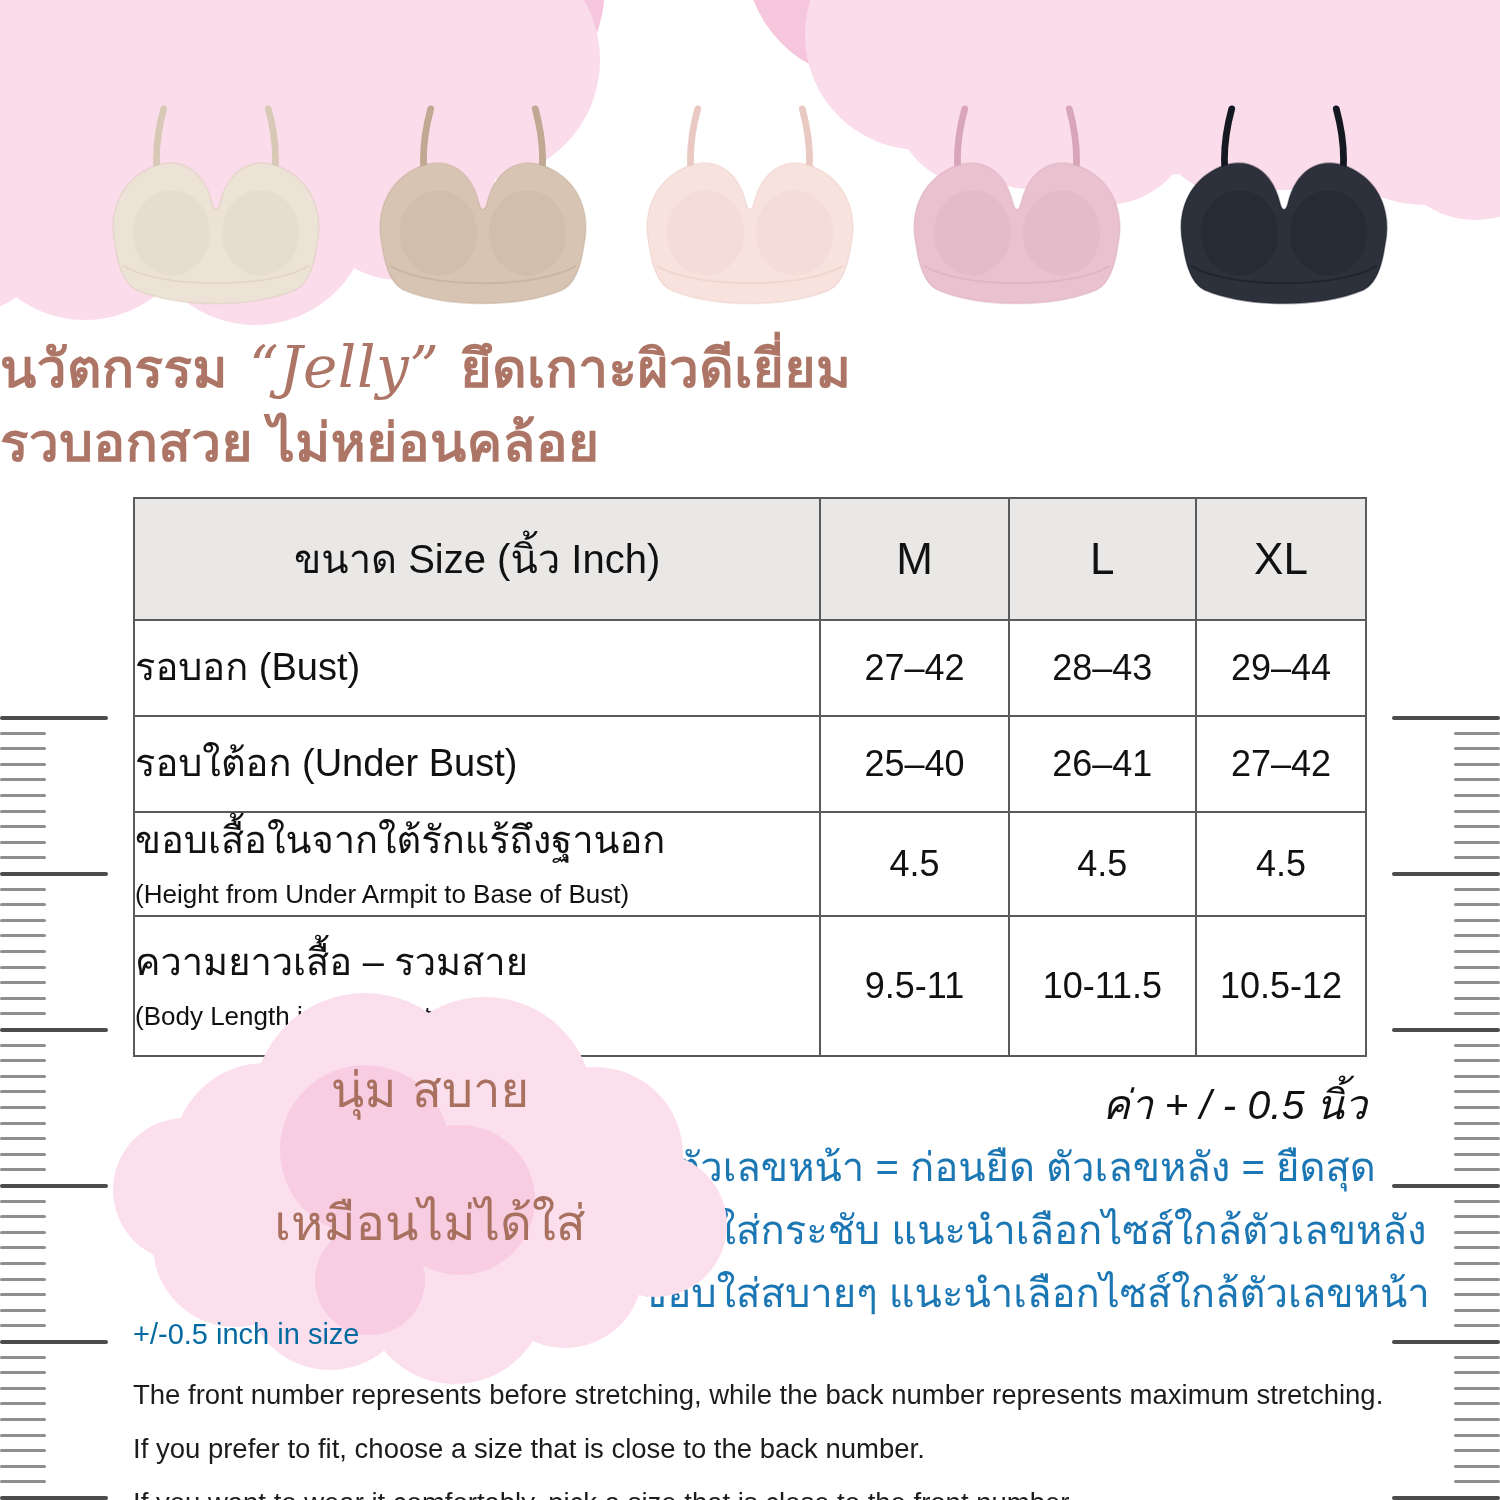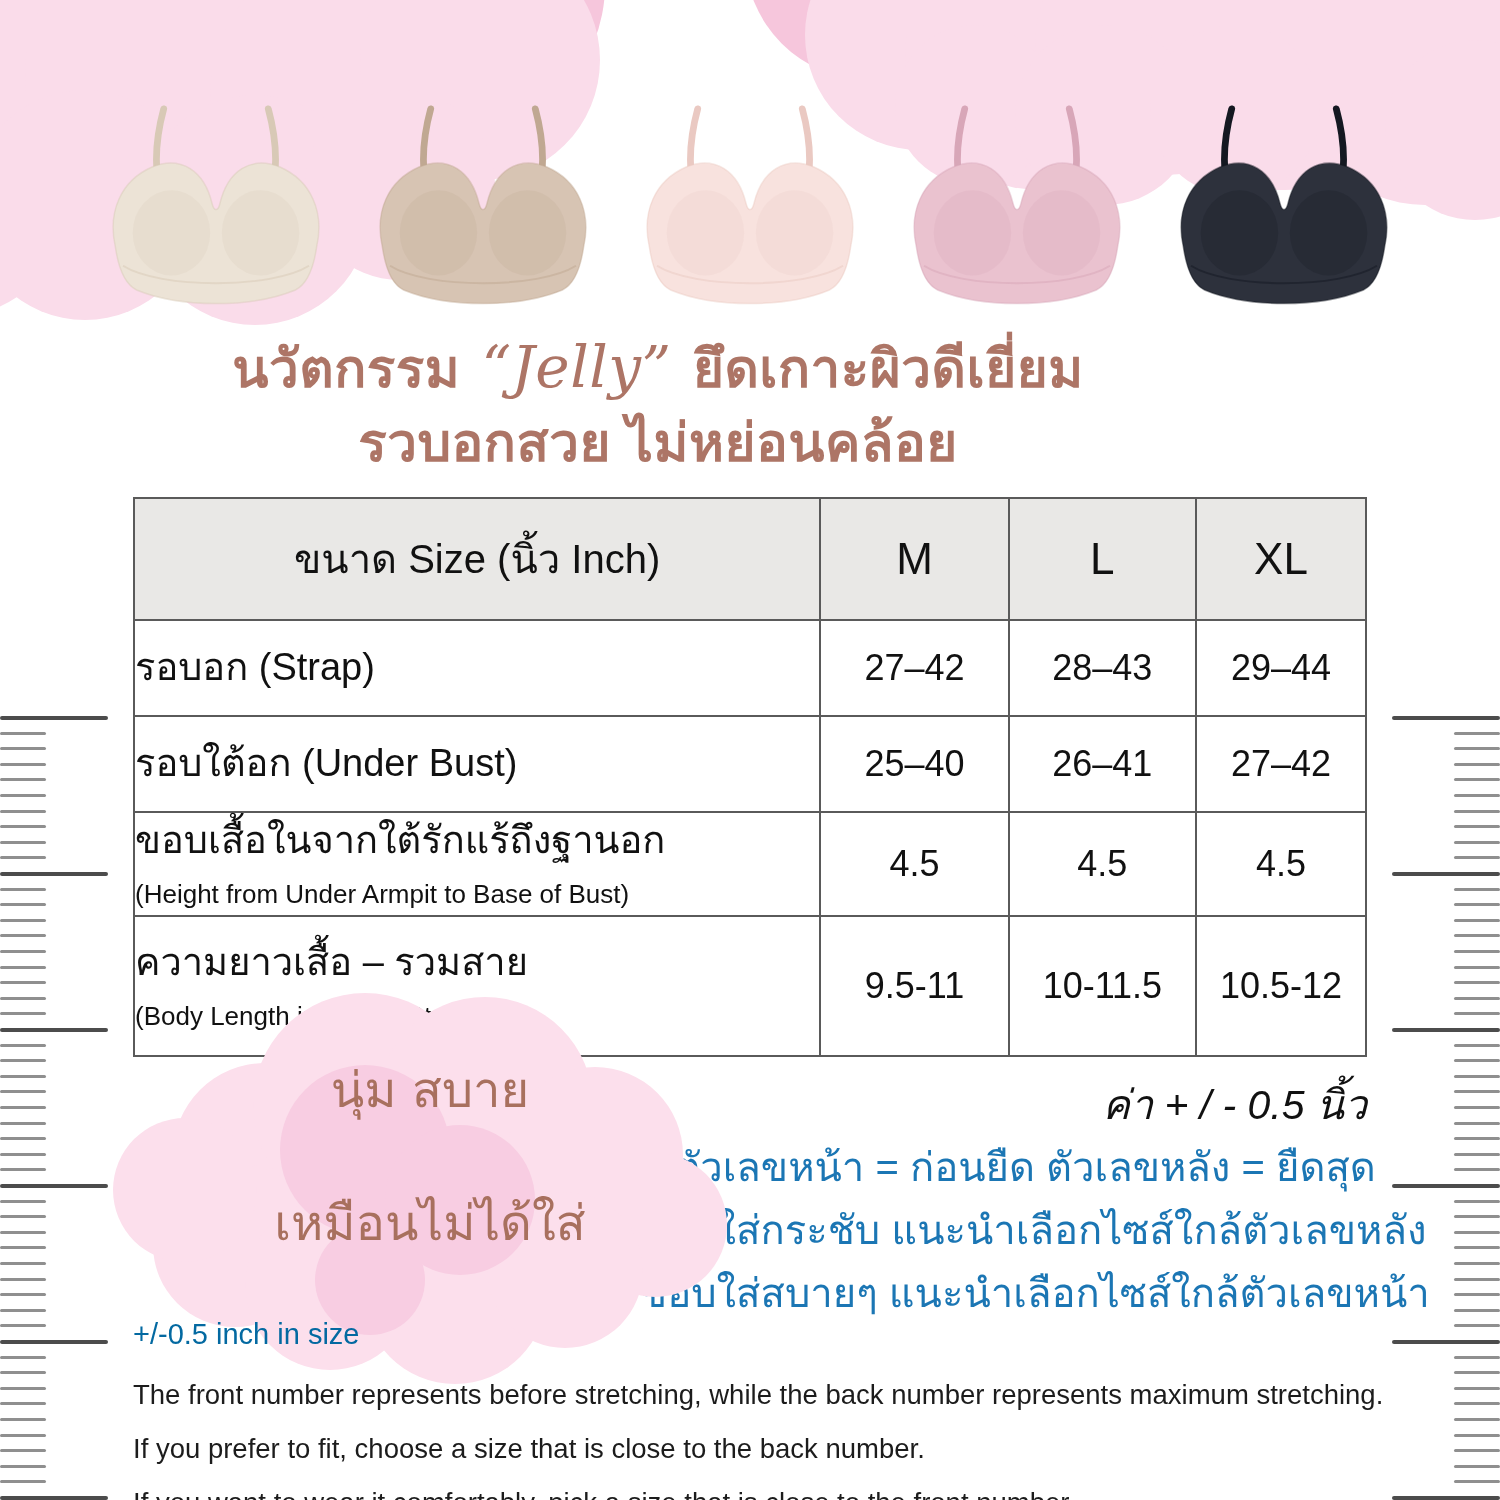--- a/index.html
+++ b/index.html
@@ -10,21 +10,21 @@
   .cloud-deep{background:#f6c6dc;}
   .bcloud-light{background:#fcdfec;}
   .bcloud-deep{background:#f8cde2;}
 
   
   .bra-row{position:absolute;left:90px;top:95px;width:1320px;height:225px;
            display:flex;justify-content:space-between;align-items:flex-end;}
   .bra-row svg{display:block;}
 
   
-  .heading{position:absolute;left:0;top:330px;width:1316px;text-align:center;color:#ad7566;}
+  .heading{position:absolute;left:0;top:330px;width:1316px;text-align:left;color:#ad7566;}
   .h-line{font-size:53px;font-weight:bold;line-height:74px;letter-spacing:.5px;}
   .h-script{font-family:"DejaVu Serif","Liberation Serif",serif;font-style:italic;
             font-size:58px;font-weight:normal;padding:0 6px;}
 
   
   table.size{position:absolute;left:133px;top:497px;width:1234px;height:560px;
              border-collapse:collapse;table-layout:fixed;background:#fff;}
   table.size th,table.size td{border:2px solid #5a5a5a;vertical-align:middle;padding:0;}
   table.size thead th{background:#e9e8e6;font-weight:500;}
   .th-label{font-size:40px;}
@@ -163,21 +163,21 @@
     <thead style="height: 122px;">
         <tr id="size-table-head">
           <th class="th-label">ขนาด Size (นิ้ว Inch)</th>
           <th class="th-size">M</th>
           <th class="th-size">L</th>
           <th class="th-size">XL</th>
         </tr>
       </thead>
     <tbody id="size-table-body">
         <tr style="height: 89px;">
-          <td class="lbl"><span>รอบอก</span> <span class="eng-inline">(Strap)</span></td>
+          <td class="lbl"><span>รอบอก</span> <span class="eng-inline">(Bust)</span></td>
           <td class="val">27–42</td>
           <td class="val">28–43</td>
           <td class="val">29–44</td>
         </tr>
         <tr style="height: 89px;">
           <td class="lbl"><span>รอบใต้อก</span> <span class="eng-inline">(Under Bust)</span></td>
           <td class="val">25–40</td>
           <td class="val">26–41</td>
           <td class="val">27–42</td>
         </tr>

